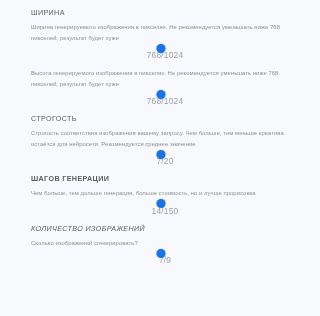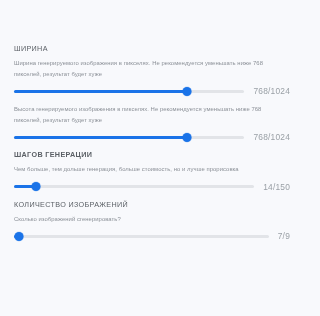--- a/index.html
+++ b/index.html
@@ -12,22 +12,21 @@
     background: #f8f9fc;
     font-family: "Liberation Sans", sans-serif;
     overflow: hidden;
     -webkit-font-smoothing: antialiased;
   }
 
   .panel {
     box-sizing: border-box;
     width: 300px;
     height: 242px;
-    padding: 8px 10px 0 14px;
-    margin-top: 36px;
+    padding: 8px 10px 0 31px;
   }
 
   .section {
     margin-bottom: 6px;
   }
 
   .section-title {
     font-size: 7.2px;
     letter-spacing: 0.35px;
     color: #5b6066;
@@ -44,20 +43,21 @@
     margin: 0 0 5px 0;
     max-width: 272px;
     letter-spacing: 0.05px;
   }
 
   .slider-row {
     display: flex;
     align-items: center;
     height: 14px;
     margin-bottom: 2px;
+    flex-direction: column;
   }
 
   .slider {
     position: relative;
     flex: 1 1 auto;
     height: 14px;
     display: flex;
     align-items: center;
     cursor: pointer;
   }
@@ -122,36 +122,48 @@
     <div class="slider-row">
       <div class="slider">
         <div class="slider-track" style="background: rgb(226, 228, 232);"></div>
         <div class="slider-fill" style="width: 75%; background: rgb(26, 115, 232);"></div>
         <div class="slider-thumb" style="left: 75%; background: rgb(26, 115, 232);"></div>
       </div>
       <div class="slider-value" style="color: rgb(154, 160, 166);">768/1024</div>
     </div>
   </div>
 
+  <div class="section">
+    <div class="section-title" style="color: rgb(91, 96, 102);">СТРОГОСТЬ</div>
+    <div class="section-desc" style="color: rgb(139, 144, 151);">Строгость соответствия изображения вашему запросу. Чем больше, тем меньше креатива остаётся для нейросети. Рекомендуется среднее значение</div>
+    <div class="slider-row">
+      <div class="slider">
+        <div class="slider-track" style="background: rgb(226, 228, 232);"></div>
+        <div class="slider-fill" style="width: 32%; background: rgb(26, 115, 232);"></div>
+        <div class="slider-thumb" style="left: 32%; background: rgb(26, 115, 232);"></div>
+      </div>
+      <div class="slider-value" style="color: rgb(154, 160, 166);">7/20</div>
+    </div>
+  </div>
 
   <div class="section">
     <div class="section-title" style="color: rgb(91, 96, 102); font-weight: bold;">ШАГОВ ГЕНЕРАЦИИ</div>
     <div class="section-desc" style="color: rgb(139, 144, 151);">Чем больше, тем дольше генерация, больше стоимость, но и лучше прорисовка</div>
     <div class="slider-row">
       <div class="slider">
         <div class="slider-track" style="background: rgb(226, 228, 232);"></div>
         <div class="slider-fill" style="width: 9%; background: rgb(26, 115, 232);"></div>
         <div class="slider-thumb" style="left: 9%; background: rgb(26, 115, 232);"></div>
       </div>
       <div class="slider-value" style="color: rgb(154, 160, 166);">14/150</div>
     </div>
   </div>
 
   <div class="section">
-    <div class="section-title" style="color: rgb(91, 96, 102);">КОЛИЧЕСТВО ИЗОБРАЖЕНИЙ</div>
+    <div class="section-title" style="color: rgb(91, 96, 102); font-style: italic;">КОЛИЧЕСТВО ИЗОБРАЖЕНИЙ</div>
     <div class="section-desc" style="color: rgb(139, 144, 151);">Сколько изображений сгенерировать?</div>
     <div class="slider-row">
       <div class="slider">
         <div class="slider-track" style="background: rgb(226, 228, 232);"></div>
         <div class="slider-fill" style="width: 2%; background: rgb(26, 115, 232);"></div>
         <div class="slider-thumb" style="left: 2%; background: rgb(26, 115, 232);"></div>
       </div>
       <div class="slider-value" style="color: rgb(154, 160, 166);">7/9</div>
     </div>
   </div>

